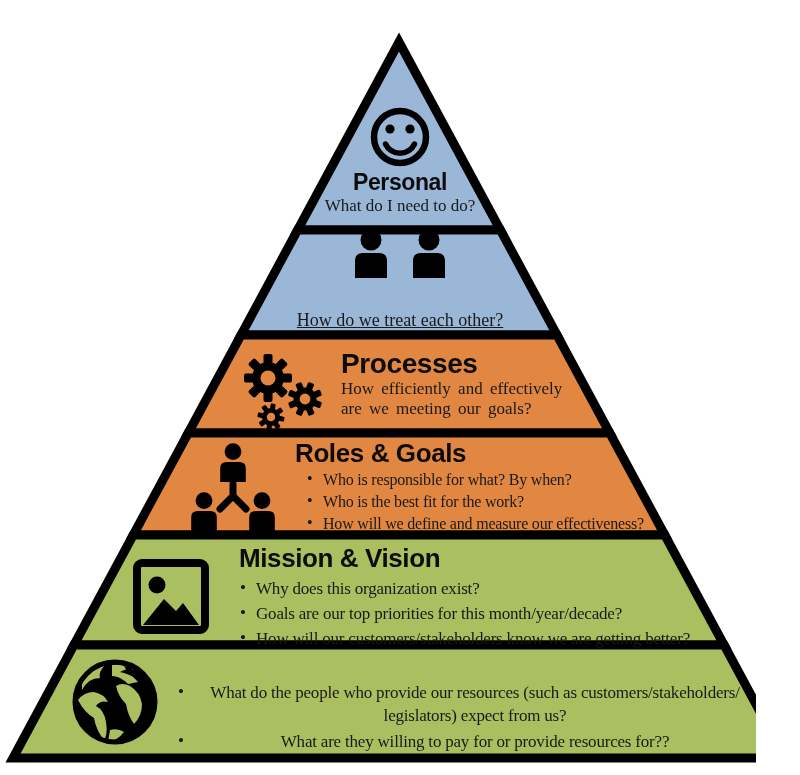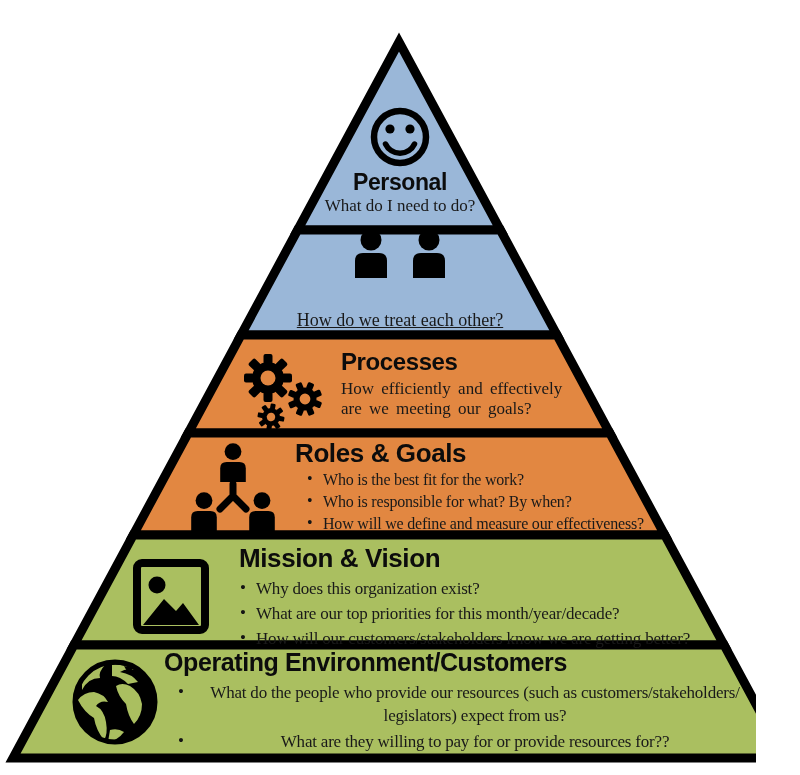--- a/index.html
+++ b/index.html
@@ -23,21 +23,21 @@
     position:relative; padding-left:18px; white-space:pre-line;
     font-family:"Liberation Serif", serif; color:#191919;
     letter-spacing:-0.2px;
   }
   ul.bullets li::before {
     content:"\2022"; position:absolute; left:2px; top:-1px; color:#141414;
   }
   
   .t1 { font-size:23px; } .s1 { font-size:17px; }
   .t2 { font-size:25px; } .s2 { font-size:18px;text-decoration:underline; }
-  .t3 { font-size:24px; } .s3 { font-size:17px; line-height:20px; word-spacing:3px; width:260px; }
+  .t3 { font-size:28px; } .s3 { font-size:17px; line-height:20px; word-spacing:3px; width:260px; }
   .t4 { font-size:26px; } .b4 li { font-size:16px; line-height:22px; }
   .t5 { font-size:26px; } .b5 li { font-size:17px; line-height:25px; }
   .t6 { font-size:25px; } .b6 li { font-size:17px; line-height:23px; margin-bottom:3px;text-align:center; }
 </style>
 </head>
 <body>
 
 <div id="stage">
 
   <svg id="pyramid-svg" width="800" height="775" viewBox="0 0 800 775">
@@ -157,32 +157,31 @@
   <div class="abs lvl-body s1 centered" style="left:280px; top:196px; width:240px;">What do I need to do?</div>
 
   <div class="abs lvl-body s2 centered" style="left:260px; top:310px; width:280px;">How do we treat each other?</div>
 
   <div class="abs lvl-title t3" style="left:341px; top:349px;">Processes</div>
   <div class="abs lvl-title t4" style="left:295px; top:440px;">Roles &amp; Goals</div>
 
   <div class="abs lvl-body s3" style="left:341px; top:379px;">How efficiently and effectively
 are we meeting our goals?</div>
   <ul class="abs bullets b4" style="left:305px; top:469px; width:345px;">
+    <li>Who is responsible for what? By when?</li>
     <li>Who is the best fit for the work?</li>
-    <li>Who is responsible for what? By when?</li>
     <li>How will we define and measure our effectiveness?</li>
   </ul>
 
   <div class="abs lvl-title t5" style="left:239px; top:545px;">Mission &amp; Vision</div>
   <ul class="abs bullets b5" style="left:238px; top:576px; width:470px;">
     <li>Why does this organization exist?</li>
-    <li>What are our top priorities for this month/year/decade?</li>
+    <li>Goals are our top priorities for this month/year/decade?</li>
     <li>How will our customers/stakeholders know we are getting better?</li>
   </ul>
 
-  <div class="abs lvl-title t6" style="left:164px; top:649px;">Operating Environment/Customers</div>
   <ul class="abs bullets b6" style="left:176px; top:681px; width:580px;">
     <li>What do the people who provide our resources (such as customers/stakeholders/
 legislators) expect from us?</li>
     <li>What are they willing to pay for or provide resources for??</li>
   </ul>
 
 </div>
 
 </body></html>

